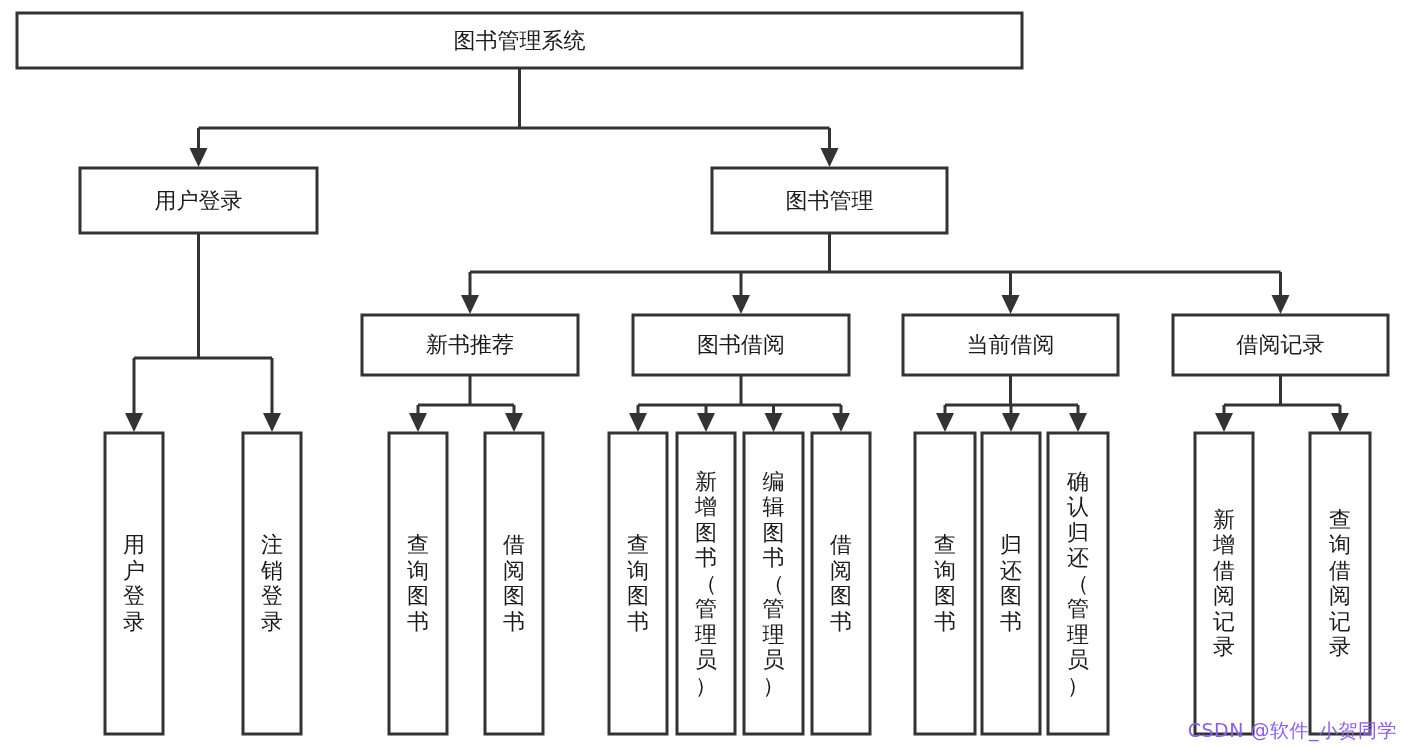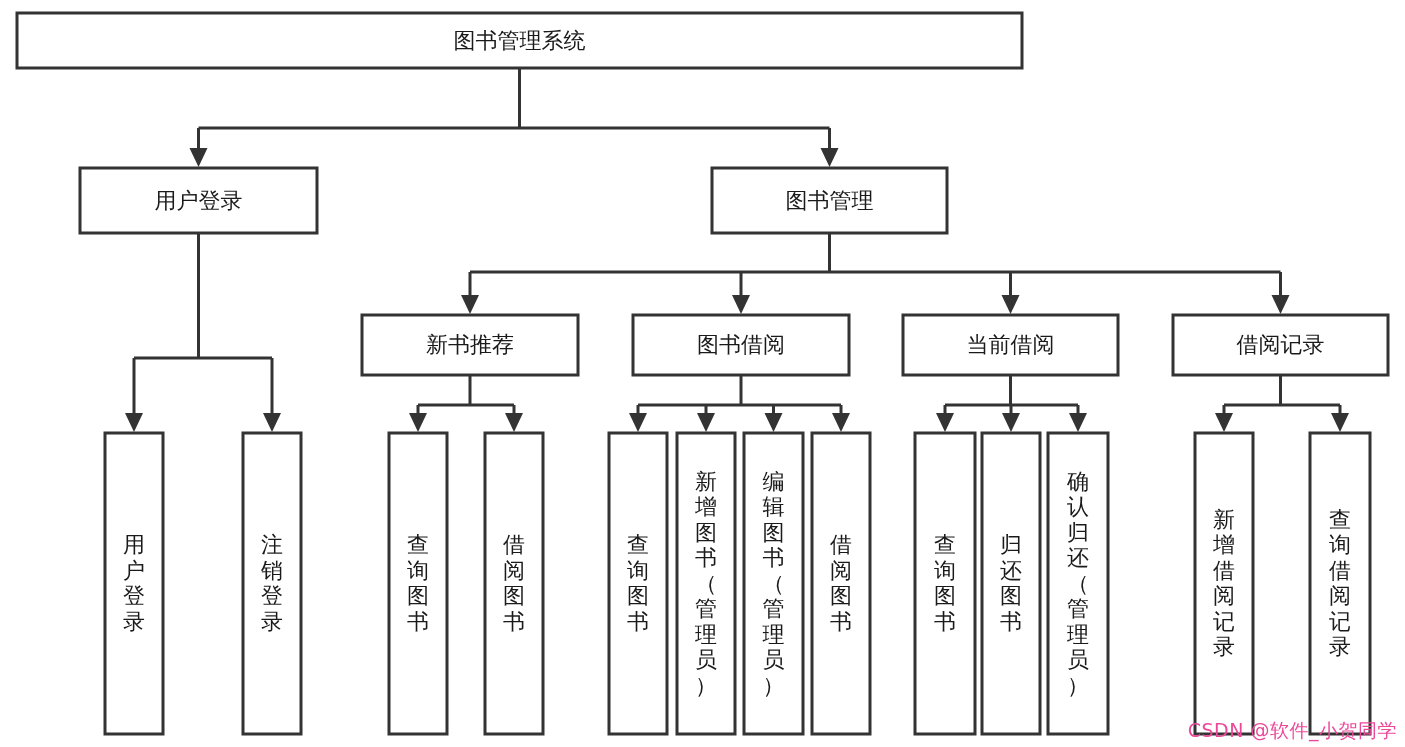--- a/index.html
+++ b/index.html
@@ -14,21 +14,21 @@
   .edge{stroke:#333333;stroke-width:3;fill:none;}
   .arrow-head{fill:#333333;stroke:none;}
   .node-label{
     font-family:"DejaVu Sans","Liberation Sans",sans-serif;
     font-size:22px;fill:#1a1a1a;
     dominant-baseline:middle;text-anchor:middle;
   }
   .watermark{
     position:absolute;right:8px;bottom:3px;
     font-family:"DejaVu Sans","Liberation Sans",sans-serif;
-    font-size:19px;color:#ec4899;white-space:nowrap;
+    font-size:19px;color:#8b5cf6;white-space:nowrap;
     letter-spacing:0.5px;pointer-events:none;
   }
 </style>
 </head>
 <body>
 
 <div id="diagram-root">
   <svg class="canvas" id="canvas" viewBox="0 0 1405 747" xmlns="http://www.w3.org/2000/svg">
       <g>
         <path class="edge" d="M 519.5 68 L 519.5 128"></path>

